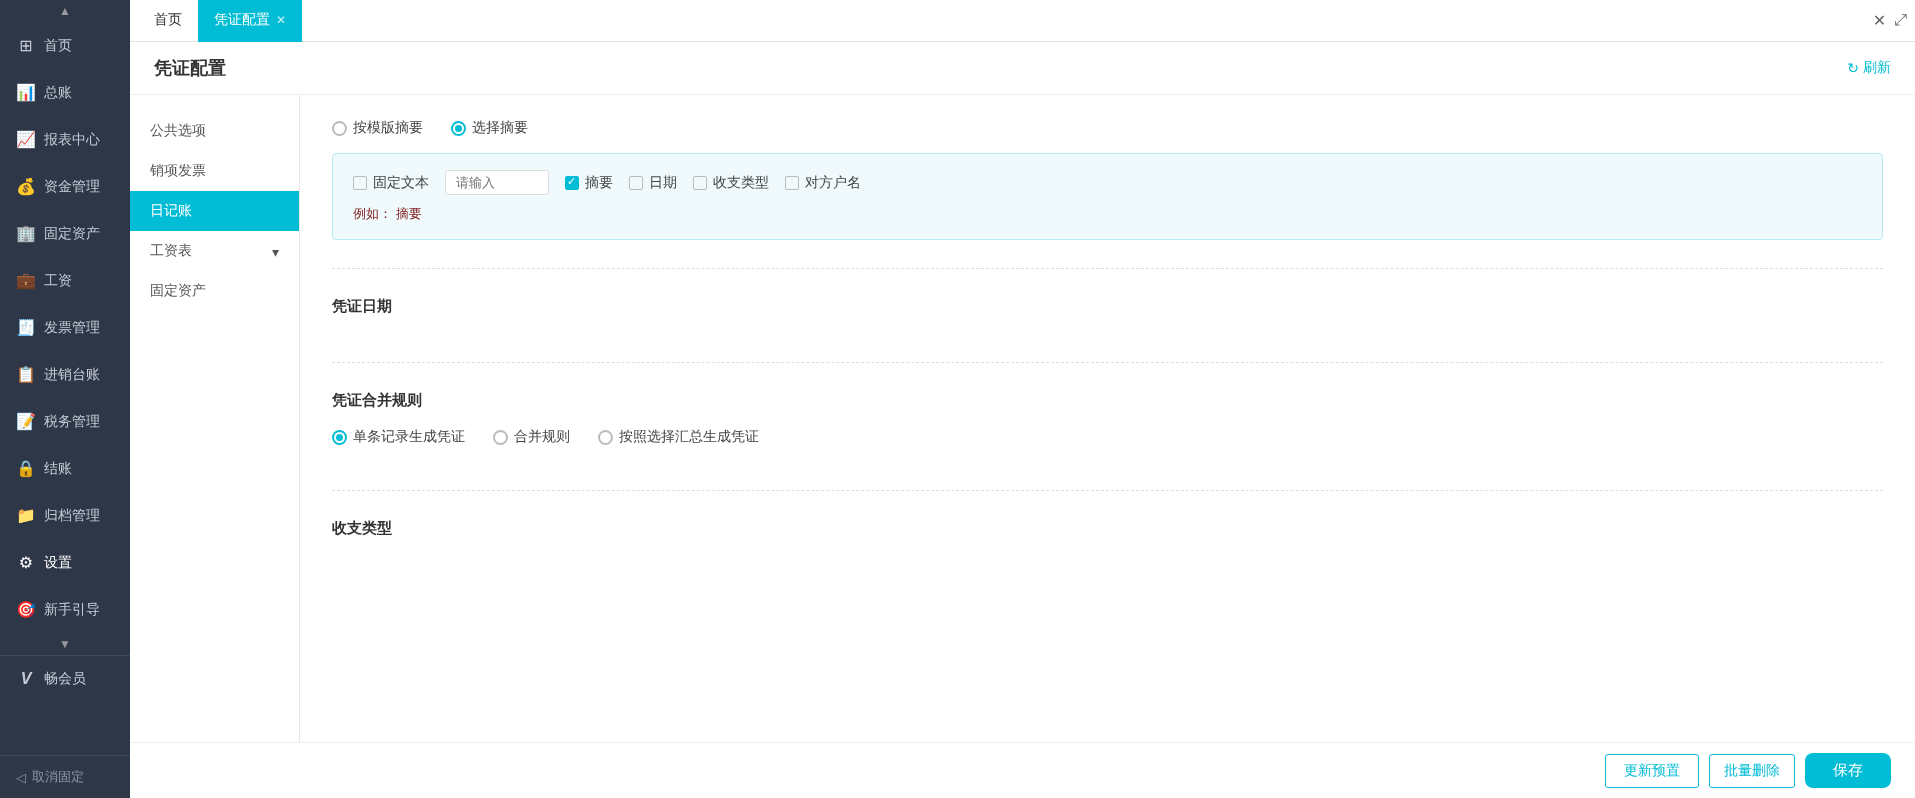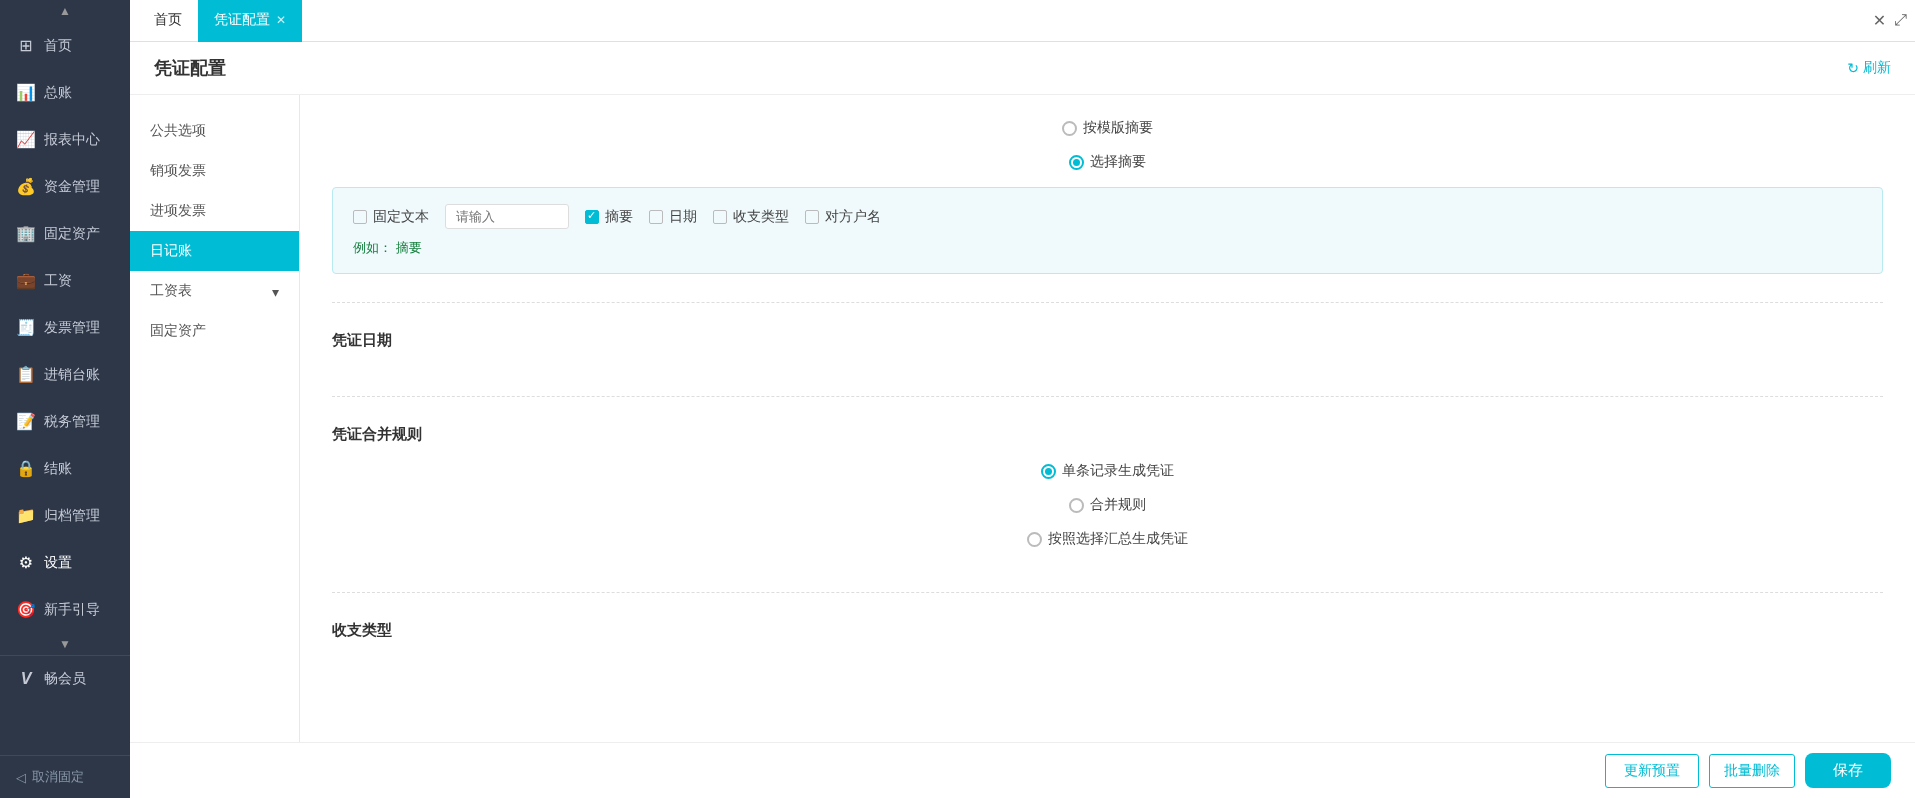--- a/index.html
+++ b/index.html
@@ -168,24 +168,23 @@
     .section-title {
       font-size: 15px;
       font-weight: 600;
       color: #333;
       margin-bottom: 18px;
     }
 
     
     .radio-group {
       display: flex;
-      gap: 16px;
+      gap: 28px;
       align-items: center;
       margin-bottom: 16px;
-      flex-direction: column;
     }
     .radio-label {
       display: flex;
       align-items: center;
       gap: 6px;
       cursor: pointer;
       color: #444;
       font-size: 14px;
     }
     .radio-input {
@@ -251,25 +250,25 @@
       top: -2px; left: 1px;
       font-size: 11px;
       color: #fff;
     }
     .text-input {
       border: 1px solid #ddd;
       border-radius: 3px;
       padding: 4px 10px;
       font-size: 13px;
       color: #0c4a6e;
-      width: 124px;
+      width: 104px;
       outline: none;
     }
     .example-text {
-      color: #15803d;
+      color: #7f1d1d;
       font-size: 13px;
       margin-top: 10px;
     }
 
     
     .bottom-bar {
       background: #fff;
       border-top: 1px solid #eee;
       padding: 10px 24px;
       display: flex;
@@ -420,23 +419,20 @@
     </div>
 
     <div class="content-area">
 
       <div class="left-nav">
         <div class="left-nav-item">
           <span>公共选项</span>
         </div>
         <div class="left-nav-item">
           <span>销项发票</span>
-        </div>
-        <div class="left-nav-item">
-          <span>进项发票</span>
         </div>
         <div class="left-nav-item active">
           <span>日记账</span>
         </div>
         <div class="left-nav-item">
           <span>工资表</span>
           <span>▾</span>
         </div>
         <div class="left-nav-item">
           <span>固定资产</span>

